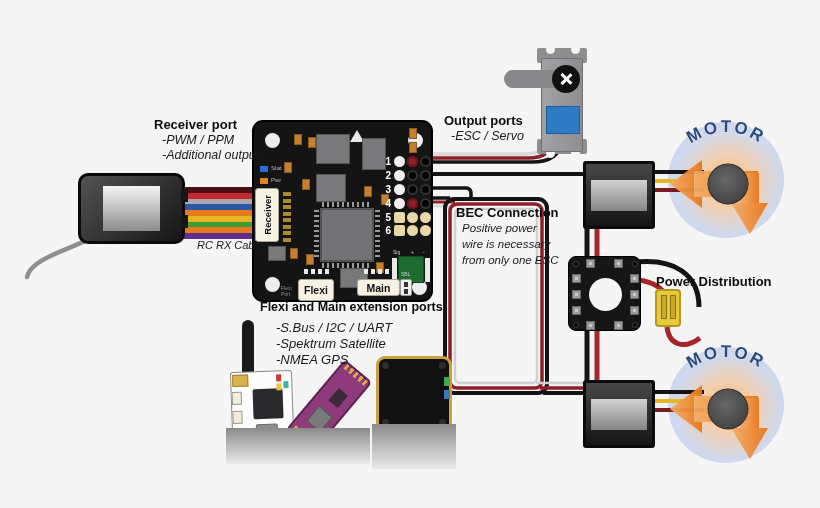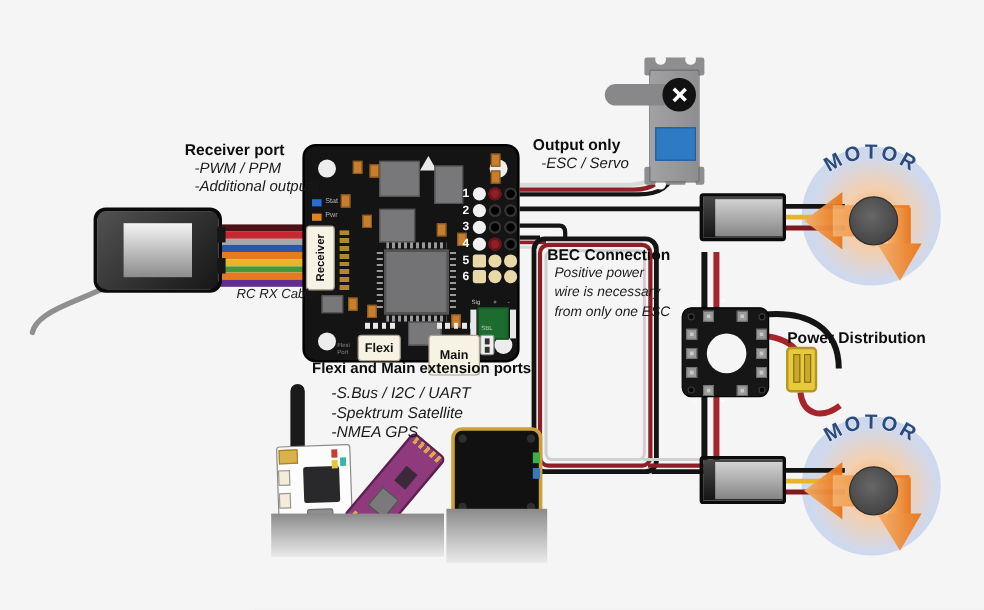--- a/index.html
+++ b/index.html
@@ -30,22 +30,22 @@
   .pin.w{background:#f0f0f0}
   .pin.r{background:#8e1f26;box-shadow:inset 0 0 0 2px #701219}
   .pin.k{background:#000;box-shadow:inset 0 0 0 2px #333}
   .pin.sq{border-radius:2px;background:#ead9a8}
   .pin.cr{background:#ead9a8}
   .tiny{font-size:5px;color:#cfcfcf;line-height:5.5px;white-space:nowrap}
   .led{width:8px;height:6px}
   
   .servo-part{z-index:3}
   
-  .esc{width:72px;height:40px;background:linear-gradient(180deg,#474747,#151515);border:3px solid #0b0b0b;border-radius:3px;
-       display:flex;align-items:center;justify-content:flex-end;z-index:3}
+  .esc{width:72px;height:68px;background:linear-gradient(180deg,#474747,#151515);border:3px solid #0b0b0b;border-radius:3px;
+       display:flex;align-items:center;justify-content:center;z-index:3}
   .esc span{font-size:26px;font-weight:bold;letter-spacing:1px;background:linear-gradient(180deg,#d2d2d2,#858585)}
   
   .motorbase{width:116px;height:116px;border-radius:50%;z-index:1;
      background:radial-gradient(circle at 52% 52%,rgba(242,166,96,.95) 0%,rgba(242,176,116,.55) 30%,#cfd9ee 62%,#cbd6ec 100%)}
   
   .pdb{left:568px;top:256px;width:73px;height:75px;background:#161616;border:1px solid #000;border-radius:8px;z-index:3}
   .pdbpad{width:9px;height:9px;background:#c9c9c9;border:1px solid #6a6a6a;box-shadow:inset 0 0 0 2px #9a9a9a}
   .pdbscrew{width:6px;height:6px;border-radius:50%;background:#060606;border:1px solid #3a3a3a}
   .pdbmark{font-size:8px;font-weight:bold;color:#fff;z-index:4}
   
@@ -213,21 +213,21 @@
       <div style="width:4px;height:5px;background:#333;margin:2px auto 2px"></div>
       <div style="width:4px;height:5px;background:#333;margin:0 auto"></div>
     </div>
 
     <div class="abs tiny" style="left:27px;top:164px;color:#8a8a8a"><span>Flexi</span><br><span>Port</span></div>
     <div class="abs" style="left:50px;top:147px;width:26px;height:5px;background:repeating-linear-gradient(90deg,#e8e8e8 0 4px,transparent 4px 7px)"></div>
     <div class="abs conn" style="left:44px;top:157px;width:36px;height:22px;font-size:10.5px">
         <span>Flexi</span>
       </div>
     <div class="abs" style="left:110px;top:147px;width:30px;height:5px;background:repeating-linear-gradient(90deg,#e8e8e8 0 4px,transparent 4px 7px)"></div>
-    <div class="abs conn" style="left:103px;top:157px;width:43px;height:34px;font-size:10.5px">
+    <div class="abs conn" style="left:103px;top:157px;width:43px;height:17px;font-size:10.5px">
         <span>Main</span>
       </div>
   </div>
 
   <div class="abs servo-part" style="left:537px;top:48px;width:50px;height:15px;background:#8e8e90;border-radius:2px"></div>
   <div class="abs servo-part" style="left:546px;top:45px;width:9px;height:9px;border-radius:50%;background:#f5f5f6"></div>
   <div class="abs servo-part" style="left:571px;top:45px;width:9px;height:9px;border-radius:50%;background:#f5f5f6"></div>
   <div class="abs servo-part" style="left:537px;top:139px;width:50px;height:15px;background:#8e8e90;border-radius:2px"></div>
   <div class="abs servo-part" style="left:546px;top:149px;width:9px;height:9px;border-radius:50%;background:#f5f5f6"></div>
   <div class="abs servo-part" style="left:571px;top:149px;width:9px;height:9px;border-radius:50%;background:#f5f5f6"></div>
@@ -331,21 +331,21 @@
     <div class="abs screw" style="left:3px;top:60px"></div>
     <div class="abs screw" style="left:60px;top:60px"></div>
     <div class="abs" style="left:65px;top:18px;width:6px;height:9px;background:#3fae4a"></div>
     <div class="abs" style="left:65px;top:31px;width:6px;height:9px;background:#3a77c2"></div>
   </div>
 
   <div class="abs lbl-t" style="left:154px;top:117px">Receiver port</div>
   <div class="abs lbl-i" style="left:162px;top:133px">-PWM / PPM</div>
   <div class="abs lbl-i" style="left:162px;top:148px">-Additional outputs</div>
   <div class="abs lbl-i" style="left:197px;top:239px;font-size:11px">RC RX Cable</div>
-  <div class="abs lbl-t" style="left:444px;top:113px">Output only</div>
+  <div class="abs lbl-t" style="left:444px;top:113px">Output ports</div>
   <div class="abs lbl-i" style="left:451px;top:129px">-ESC / Servo</div>
   <div class="abs lbl-t" style="left:456px;top:205px">BEC Connection</div>
   <div class="abs lbl-i" style="left:462px;top:222px;font-size:11.5px">Positive power</div>
   <div class="abs lbl-i" style="left:462px;top:238px;font-size:11.5px">wire is necessary</div>
   <div class="abs lbl-i" style="left:462px;top:254px;font-size:11.5px">from only one ESC</div>
   <div class="abs lbl-t" style="left:260px;top:300px;font-size:12.5px">Flexi and Main extension ports</div>
   <div class="abs lbl-i" style="left:276px;top:320px;font-size:13px">-S.Bus / I2C / UART</div>
   <div class="abs lbl-i" style="left:276px;top:336px;font-size:13px">-Spektrum Satellite</div>
   <div class="abs lbl-i" style="left:276px;top:352px;font-size:13px">-NMEA GPS</div>
   <div class="abs lbl-t" style="left:656px;top:274px;">Power Distribution</div>

